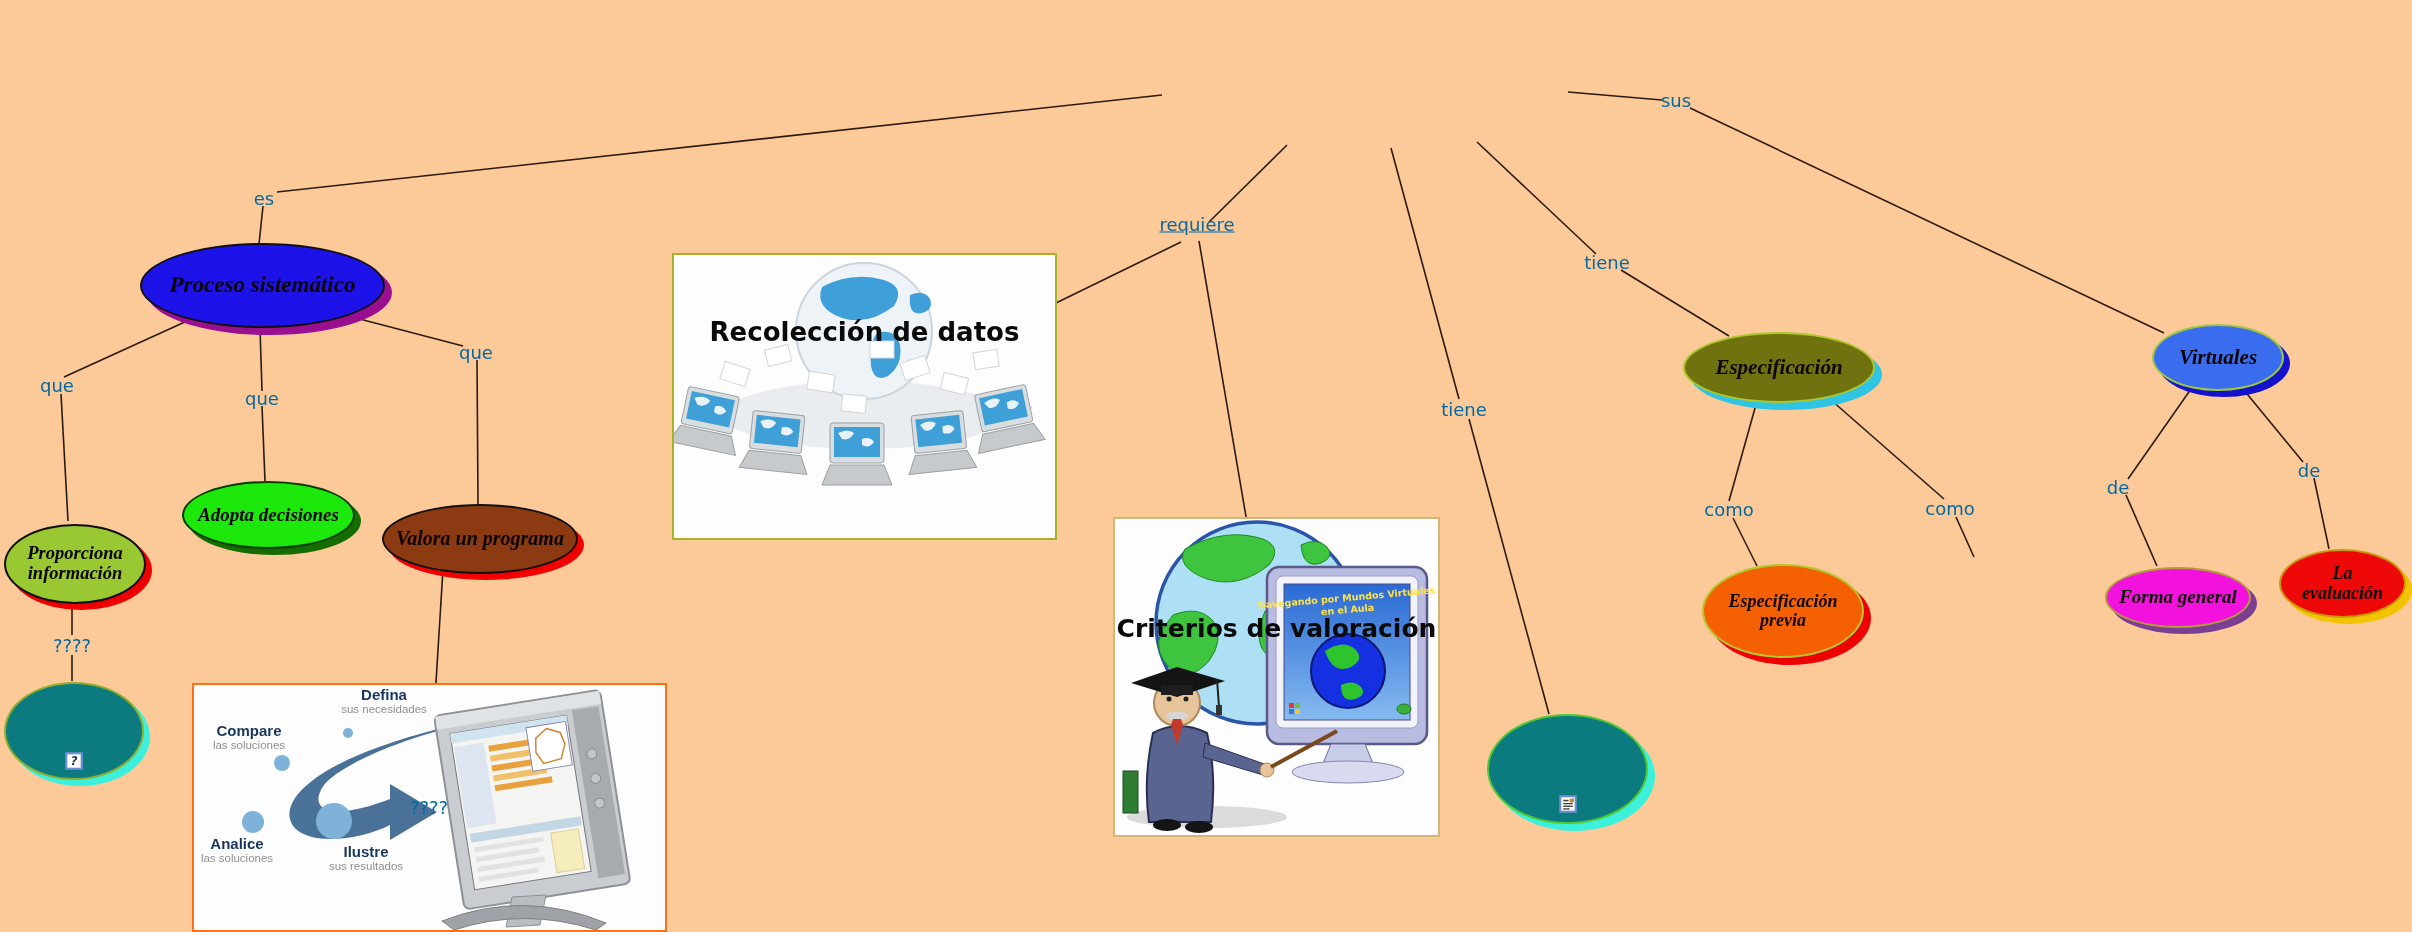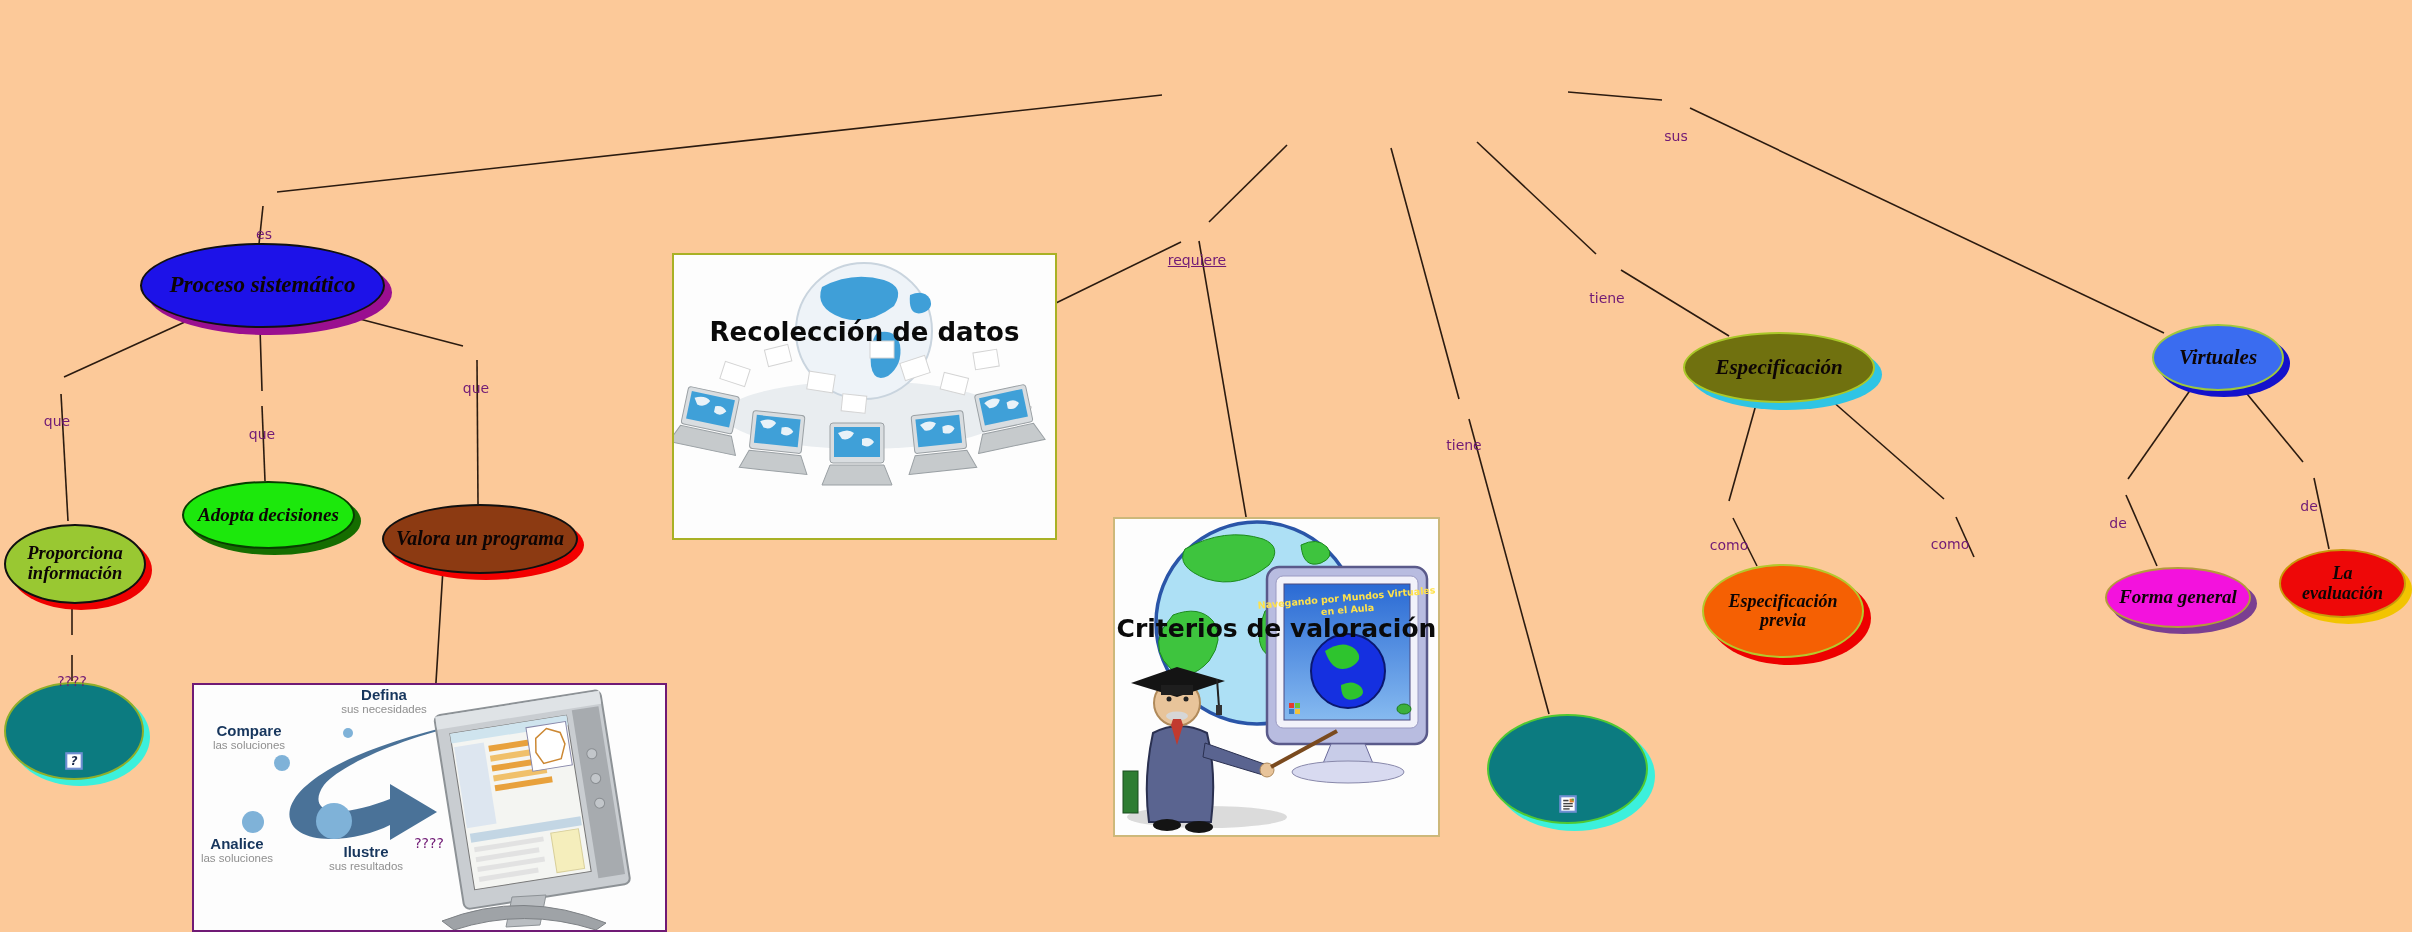--- a/index.html
+++ b/index.html
@@ -16,21 +16,21 @@
     font-family:"Liberation Serif","DejaVu Serif",serif;
     font-style:italic;font-weight:bold;line-height:1.08;
     border:2px solid #151515;box-sizing:border-box;
   }
   .node .nlabel{display:block;padding:0 10px;}
   .res-icon{display:block;margin-top:2px;}
   .res-icon-abs{position:absolute;left:50%;transform:translateX(-50%);}
   .link-label{
     position:absolute;z-index:6;transform:translate(-50%,-50%);
     font-family:"DejaVu Sans","Liberation Sans",sans-serif;
-    font-size:14px;color:#701a75;white-space:nowrap;margin-top:36px;
+    font-size:18px;color:#0369a1;white-space:nowrap;
   }
   .img-node{position:absolute;z-index:4;background:#fdfdfd;box-sizing:border-box;}
   .img-node svg{position:absolute;left:0;top:0;}
   .img-caption{
     position:absolute;left:0;right:0;text-align:center;z-index:3;
     font-family:"DejaVu Sans","Liberation Sans",sans-serif;
     font-weight:bold;color:#0a0a0a;white-space:nowrap;
   }
   .step-label{position:absolute;text-align:center;line-height:1.15;z-index:3;}
   .step-label .t{font-weight:bold;font-size:15px;color:#17365d;display:block;}
@@ -185,21 +185,21 @@
         <line x1="102" y1="160" x2="104" y2="188" stroke="#222" stroke-width="2"></line>
         <rect x="101" y="186" width="6" height="10" fill="#333"></rect>
         <polygon points="56,206 62,226 68,206 66,200 58,200" fill="#c23a2e"></polygon>
         <ellipse cx="52" cy="306" rx="14" ry="6" fill="#141414"></ellipse>
         <ellipse cx="84" cy="308" rx="14" ry="6" fill="#141414"></ellipse>
       </g>
     </svg>
     <div class="img-caption" style="top:95px;font-size:25px;">Criterios de valoración</div>
   </div>
 
-  <div class="img-node" style="left:192px;top:683px;width:475px;height:249px;border:2px solid #701a75;padding-left:28px;">
+  <div class="img-node" style="left:192px;top:683px;width:475px;height:249px;border:2px solid #f97316;padding-left:28px;">
     <svg width="471" height="245" viewBox="0 0 471 245">
 
       <path fill="#4a7298" d="M402 20 C 330 24 250 38 185 62 C 135 80 102 102 96 124 C 92 142 108 154 136 154
            C 158 154 180 148 196 140 L 196 155 L 243 127 L 196 99 L 196 114
            C 176 122 152 128 138 126 C 124 124 120 114 130 100 C 146 80 210 52 270 40
            C 314 31 364 26 403 25 Z"></path>
       <g fill="#7fb2d8">
         <circle cx="154" cy="48" r="5"></circle>
         <circle cx="88" cy="78" r="8"></circle>
         <circle cx="59" cy="137" r="11"></circle>

